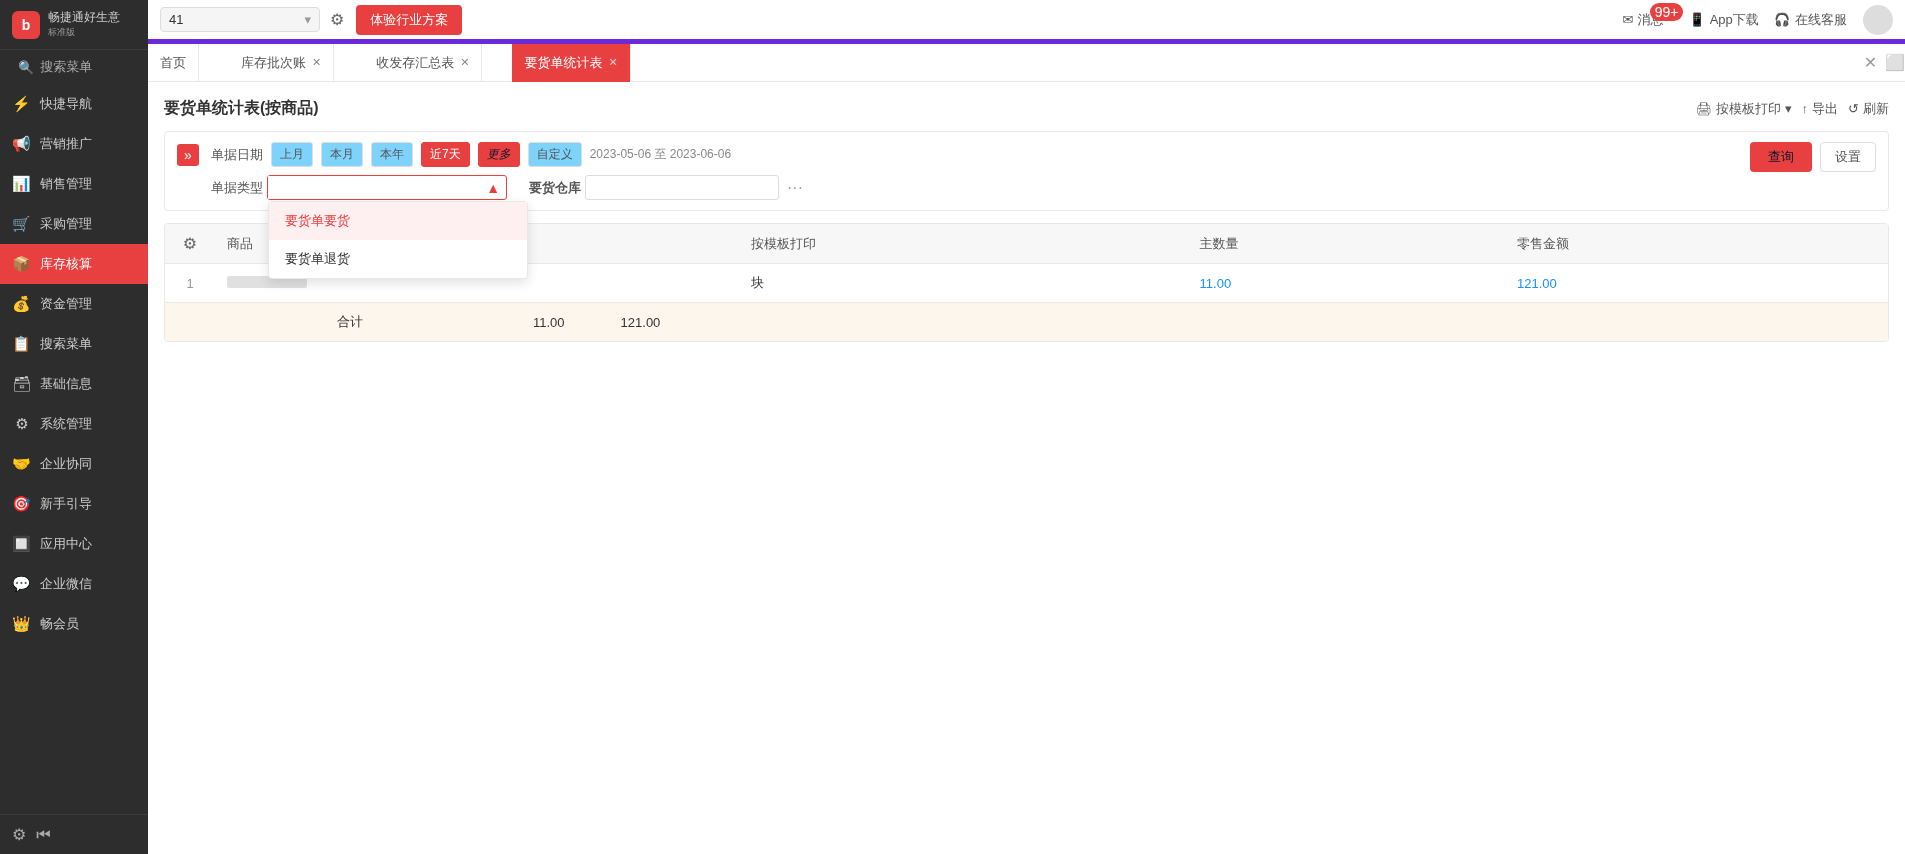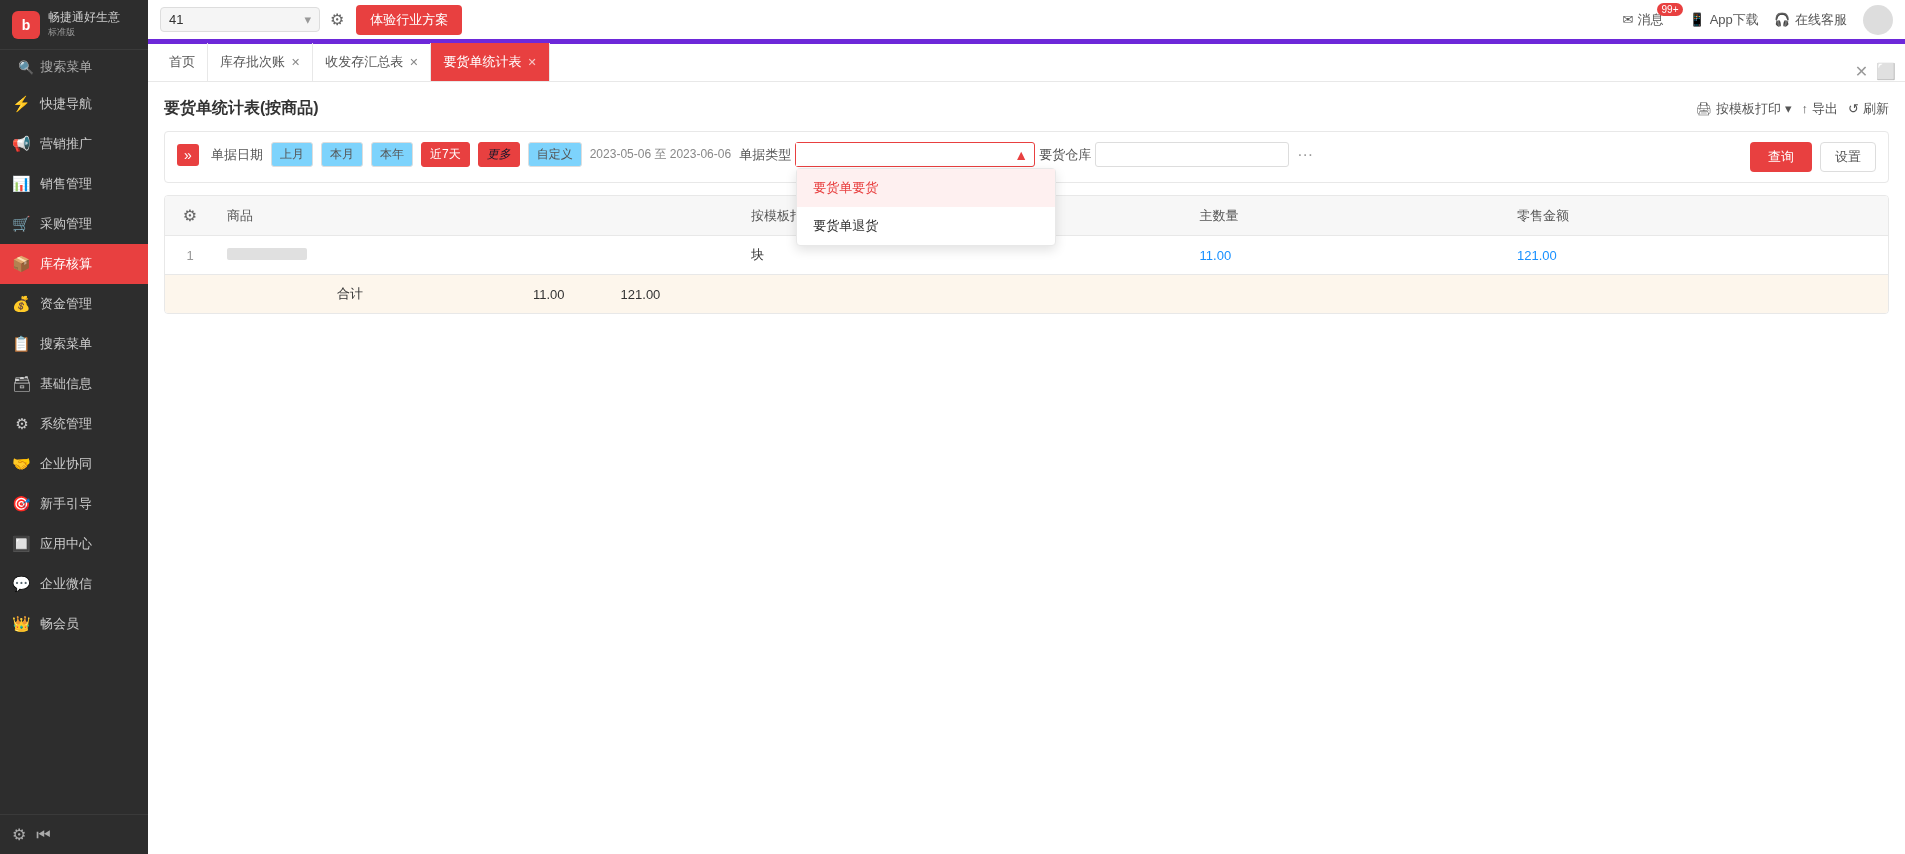--- a/index.html
+++ b/index.html
@@ -124,43 +124,44 @@
       gap: 4px;
       color: #555;
       font-size: 13px;
       cursor: pointer;
       position: relative;
     }
     .badge {
       background: #e84040;
       color: white;
       border-radius: 10px;
-      font-size: 10px;
+      font-size: 14px;
       padding: 1px 5px;
       position: absolute;
       top: -8px;
       right: -10px;
       white-space: nowrap;
     }
     .avatar-placeholder {
       width: 30px;
       height: 30px;
       background: #ddd;
       border-radius: 50%;
     }
 
     
     .tab-bar {
       background: white;
       display: flex;
-      align-items: flex-end;
-      padding: 0 9px;
+      align-items: center;
+      padding: 0 0;
       border-bottom: 1px solid #e8e8e8;
       height: 38px;
       flex-shrink: 0;
+      gap: 30px;
     }
     .tab-item {
       display: flex;
       align-items: center;
       padding: 0 12px;
       height: 38px;
       cursor: pointer;
       color: #555;
       font-size: 13px;
       border-right: 1px solid #e8e8e8;
@@ -305,21 +306,21 @@
       color: #555;
     }
     .more-filter-btn {
       color: #999;
       cursor: pointer;
       font-size: 16px;
       padding: 0 4px;
     }
     .query-btn {
       background: #e84040;
-      color: #ffffff;
+      color: #0f172a;
       border: none;
       border-radius: 4px;
       padding: 6px 18px;
       cursor: pointer;
       font-size: 13px;
     }
     .setup-btn {
       border: 1px solid #ddd;
       background: white;
       border-radius: 4px;
@@ -405,21 +406,21 @@
 
     
     .filter-content {
       display: flex;
       align-items: flex-start;
       gap: 16px;
       flex: 1;
     }
     .filter-left {
       display: flex;
-      flex-direction: row;
+      flex-direction: column;
       gap: 8px;
     }
     .filter-right-actions {
       margin-left: auto;
       display: flex;
       gap: 8px;
     }
 
     .filter-row-2 {
       display: flex;
@@ -603,21 +604,21 @@
               <div class="filter-input-wrapper" style="position:relative;">
                 <input type="text" class="filter-input" value="" style="">
                 <span class="filter-input-chevron">▲</span>
 
                 <div class="dropdown-menu">
                   <div class="dropdown-item selected">要货单要货</div>
                   <div class="dropdown-item">要货单退货</div>
                 </div>
               </div>
 
-              <span class="filter-label" style="margin-left:0;">要货仓库</span>
+              <span class="filter-label" style="margin-left:18px;font-weight:bold;">要货仓库</span>
               <input type="text" class="warehouse-input" placeholder="" style="">
               <span class="more-filter-btn">···</span>
             </div>
           </div>
 
           <div class="filter-right-actions">
             <button class="query-btn">查询</button>
             <button class="setup-btn">设置</button>
           </div>
         </div>

